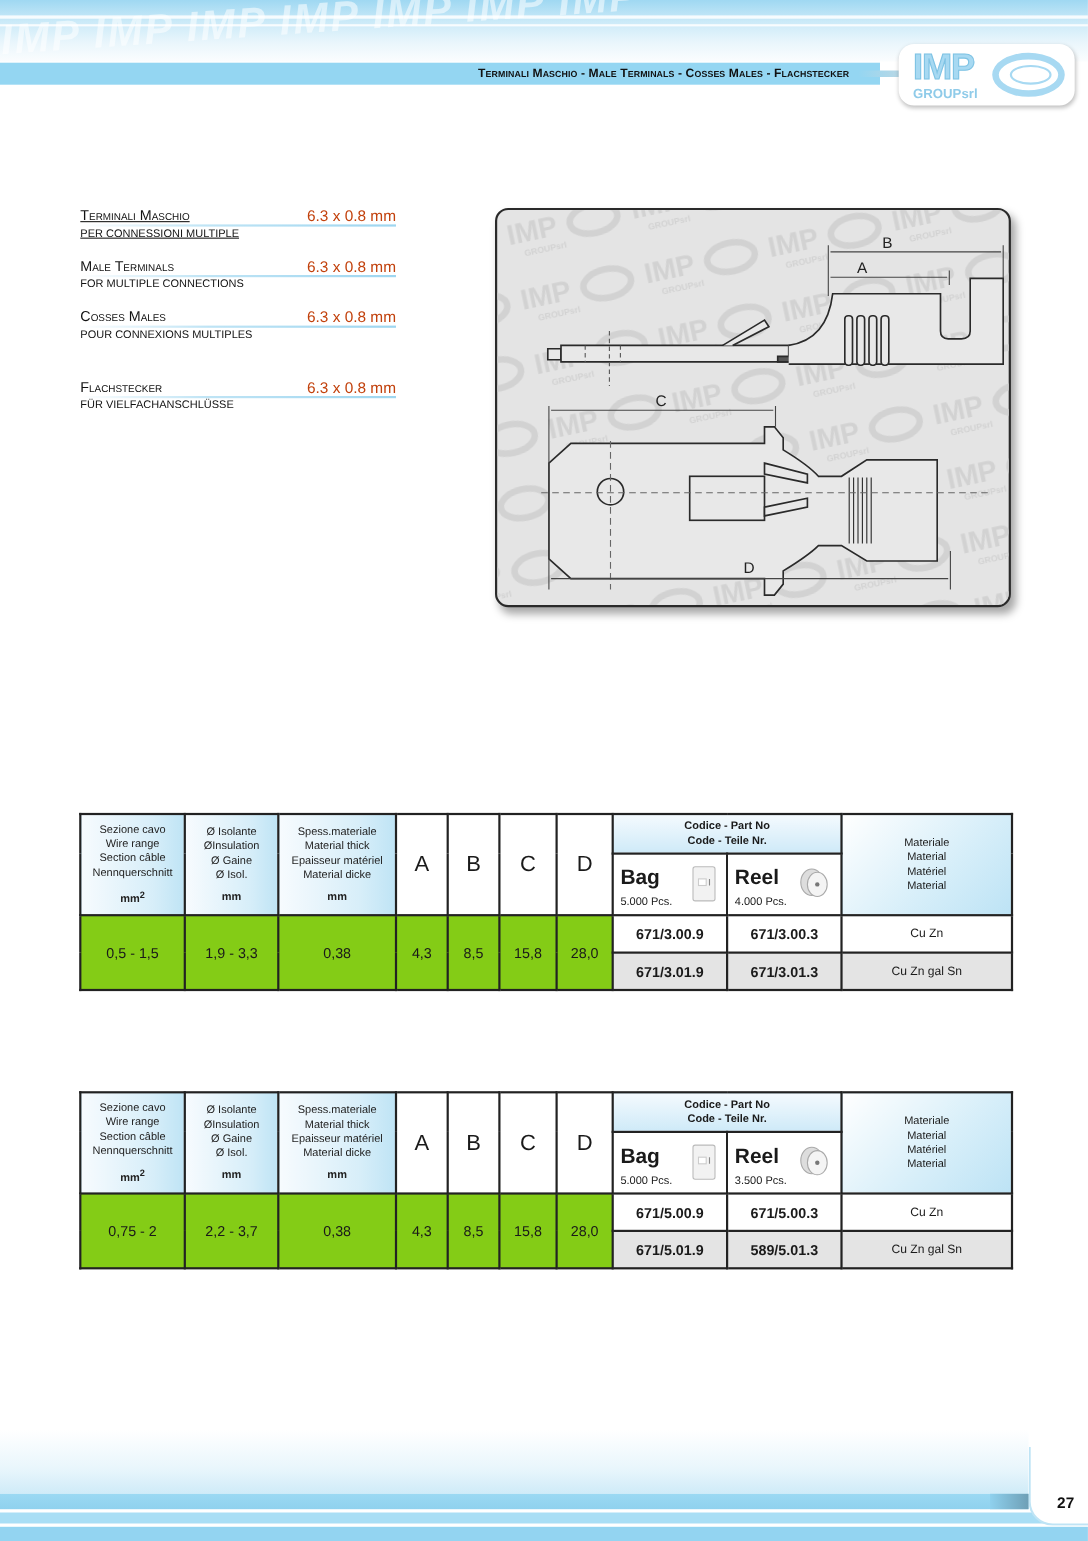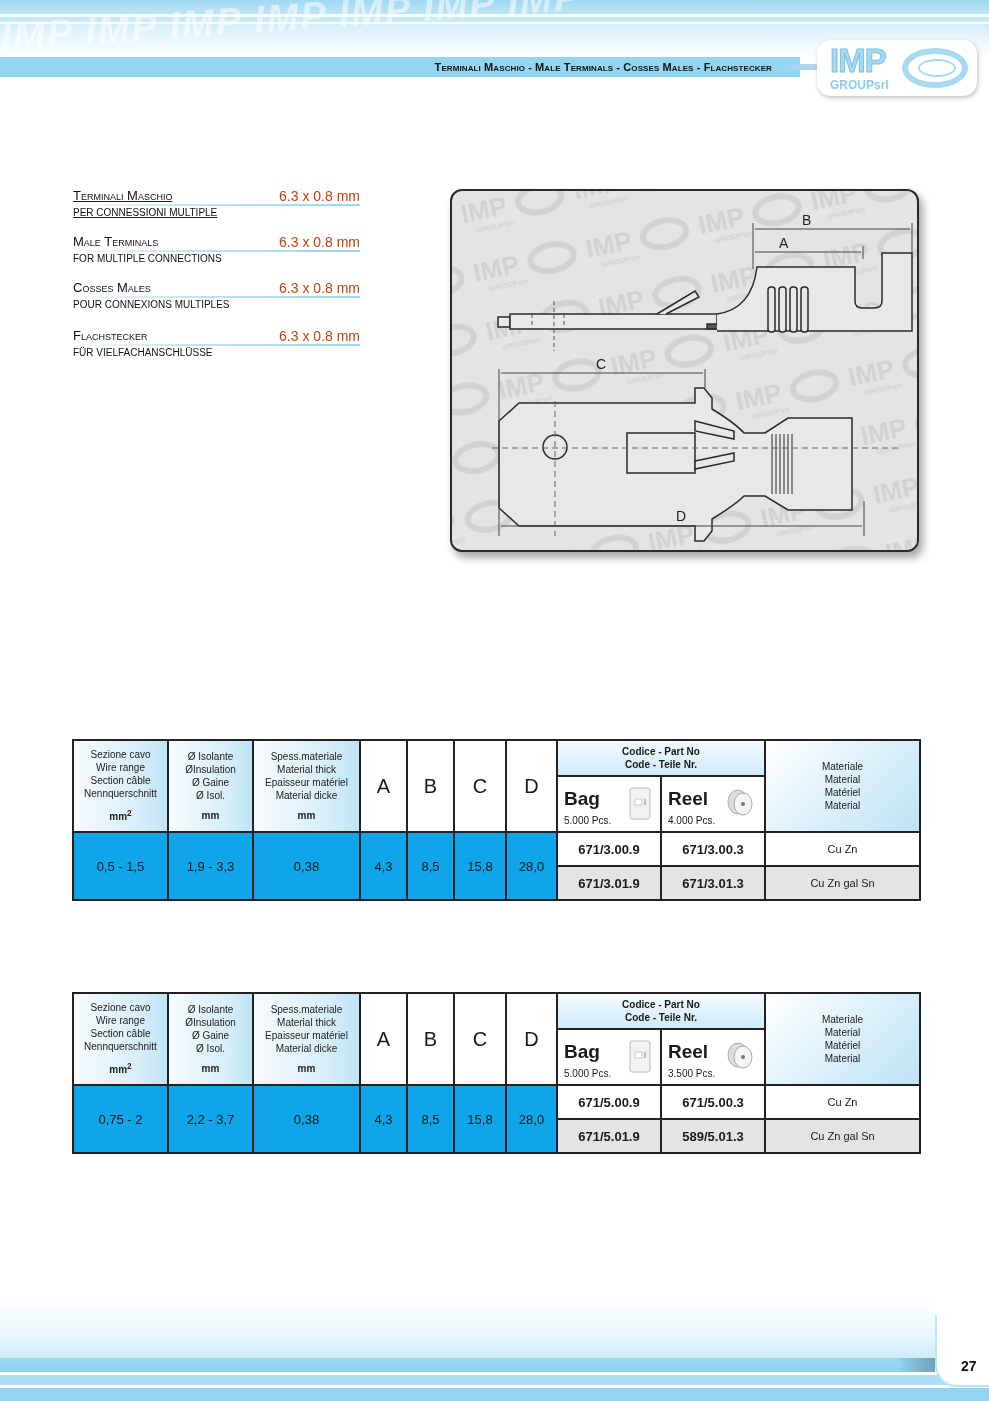--- a/index.html
+++ b/index.html
@@ -48,21 +48,21 @@
   .ptable .h-letter { font-size: 20px; background: #fff; }
   .ptable .h-code { background: linear-gradient(180deg, #f4fafe 0%, #cfeaf8 100%); font-weight: bold; font-size: 10px; line-height: 13px; height: 36px; }
   .ptable .h-mat { background: linear-gradient(135deg, #ffffff 0%, #d6eef9 60%, #bde3f5 100%); font-size: 10px; line-height: 13px; }
   .ptable .pack { position: relative; text-align: left; padding: 0 6px; background: #fff; }
   .pack-name { display: block; font-weight: bold; font-size: 19px; margin-top: 6px; }
   .pack-qty { display: block; font-size: 10px; margin-top: 5px; }
   .pack-icon { position: absolute; right: 8px; top: 10px; }
   .ptable .code { font-weight: bold; font-size: 13px; }
   .ptable .row-a { height: 34px; background: #fff; }
   .ptable .row-b { height: 34px; background: #e4e4e4; }
-  .ptable .val { background: #0ea5e9; font-size: 13px; }
+  .ptable .val { background: #84cc16; font-size: 13px; }
   .ptable .mat { font-size: 11px; }
 
   
   .ftr-fade { position: absolute; left: 0; top: 1300px; width: 935px; height: 58px;
     background: linear-gradient(180deg, #ffffff 0%, #e9f6fc 60%, #cfebf8 100%); }
   .ftr-band { position: absolute; left: 0; top: 1358px; width: 935px; height: 14px;
     background: linear-gradient(180deg, #9bd9f3 0%, #8fd1ee 100%); }
   .ftr-band-end { position: absolute; left: 900px; top: 1358px; width: 35px; height: 14px;
     background: linear-gradient(90deg, #8fd1ee, #6e9fb6); }
   .ftr-stripe1 { position: absolute; left: 0; top: 1375px; width: 989px; height: 10px; background: #a9def5; }
@@ -99,21 +99,21 @@
   <div class="spec-value">6.3 x 0.8 mm</div>
   <div class="spec-line"></div>
   <div class="spec-sub">for multiple connections</div>
 </div>
 <div class="spec" style="top:280px;">
   <div class="spec-title">Cosses Males</div>
   <div class="spec-value">6.3 x 0.8 mm</div>
   <div class="spec-line"></div>
   <div class="spec-sub">pour connexions multiples</div>
 </div>
-<div class="spec" style="top:328px;">
+<div class="spec" style="top:344px;">
   <div class="spec-title">Flachstecker</div>
   <div class="spec-value">6.3 x 0.8 mm</div>
   <div class="spec-line"></div>
   <div class="spec-sub">für vielfachanschlüsse</div>
 </div>
 
 <div class="diagram">
   <svg width="469" height="363" viewBox="0 0 469 363">
     <defs>
       <pattern id="wm" width="115" height="60" patternUnits="userSpaceOnUse" patternTransform="rotate(-12)">

